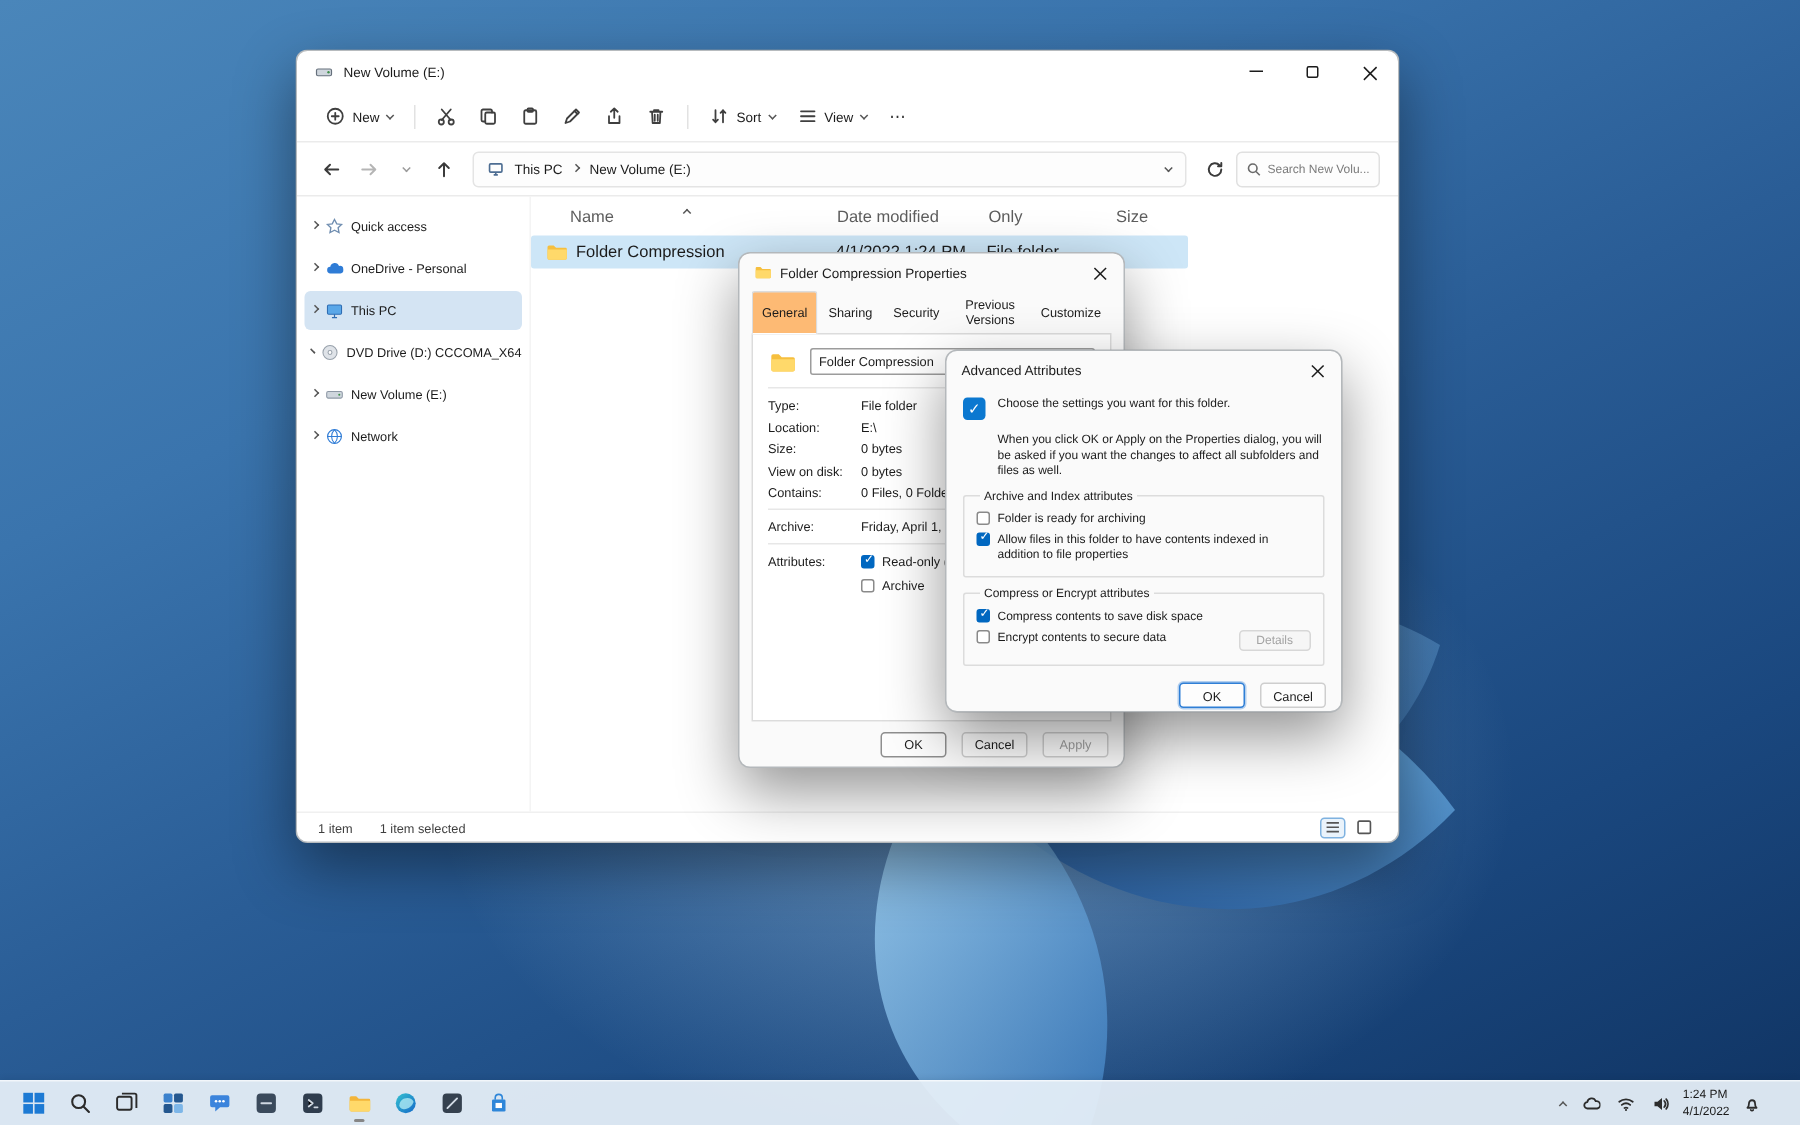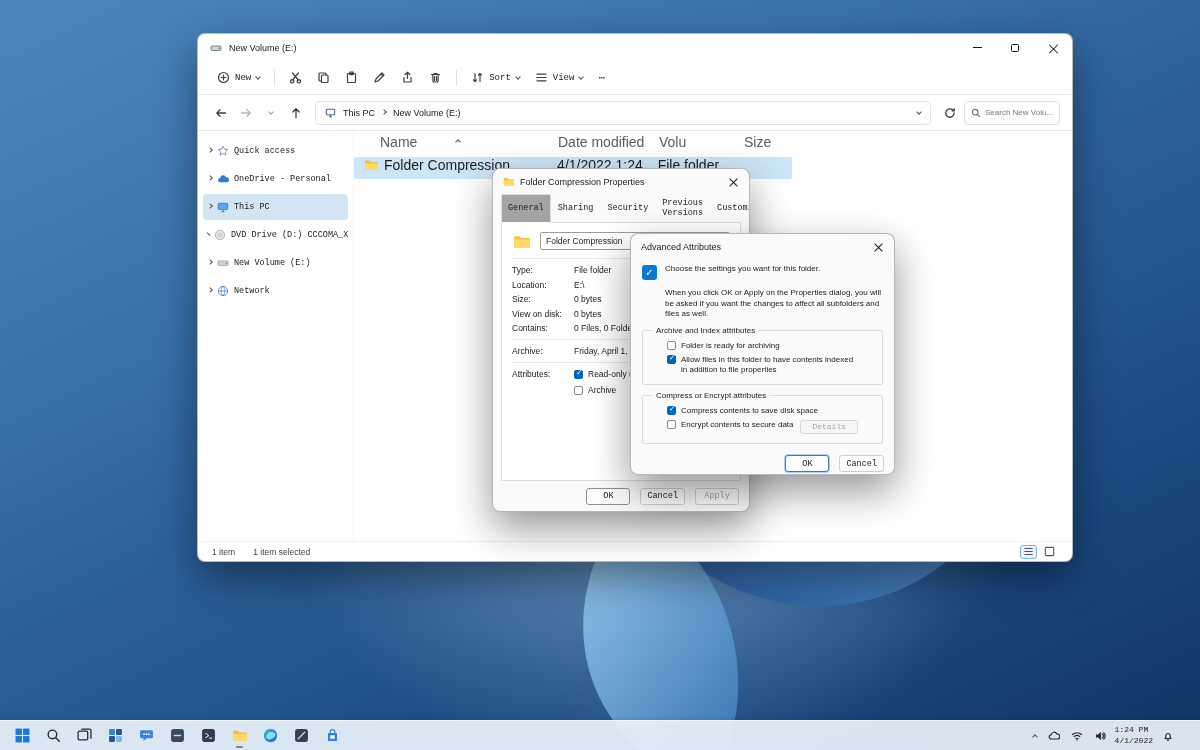--- a/index.html
+++ b/index.html
@@ -1,31 +1,31 @@
 <!DOCTYPE html>
 <html><head>
 <meta charset="utf-8">
 <style>
   *{margin:0;padding:0;box-sizing:border-box}
   html,body{background:#111}
   body{font-family:"Liberation Sans",sans-serif;-webkit-font-smoothing:antialiased}
-  button{font-family:Liberation Mono, monospace;background:none;border:none;cursor:pointer}
+  button{font-family:Liberation Sans, sans-serif;background:none;border:none;cursor:pointer}
   .desktop{position:relative;width:1200px;height:750px;overflow:hidden;
     background:linear-gradient(155deg,#4a86ba 0%,#3a74ad 28%,#2a5d96 52%,#1a477e 78%,#103463 100%)}
   .bloom{position:absolute;inset:0;width:100%;height:100%;pointer-events:none}
 
   
   .window{position:absolute;border-radius:8px;box-shadow:0 16px 40px rgba(0,0,0,.42);border:1px solid rgba(50,60,70,.35);overflow:hidden}
   .chev{display:inline-block;width:4px;height:4px;border-right:1px solid #555;border-bottom:1px solid #555;transform:rotate(45deg);margin-top:-2px}
   .chev.r{transform:rotate(-45deg)}
   .chev.u{transform:rotate(-135deg);margin-top:2px}
   .chev.lt{border-color:#9a9a9a}
 
   
-  .explorer{left:197px;top:33px;width:876px;height:529px;background:#fff;z-index:1;display:flex;flex-direction:column}
+  .explorer{left:197px;top:33px;width:736px;height:529px;background:#fff;z-index:1;display:flex;flex-direction:column}
   .ex-titlebar{height:27px;display:flex;align-items:center;gap:7px;padding-left:12px;flex:none}
   .ex-titlebar .t{font-size:9px;color:#1b1b1b}
   .caption{margin-left:auto;display:flex;height:100%}
   .caption button{width:38px;display:flex;align-items:center;justify-content:center}
   .g-min{width:9px;height:1px;background:#1b1b1b}
   .g-max{width:8px;height:8px;border:1px solid #1b1b1b;border-radius:1.5px}
   .g-close{position:relative;width:9px;height:9px}
   .g-close::before,.g-close::after{content:"";position:absolute;left:4px;top:0;width:1px;height:12px;background:#1b1b1b}
   .g-close::before{transform:rotate(45deg)}.g-close::after{transform:rotate(-45deg)}
 
@@ -47,21 +47,21 @@
   .searchbox svg{width:10px;height:10px;fill:none;stroke:#6b6b6b;stroke-width:1.3;flex:none}
   .searchbox input{border:none;outline:none;width:100%;font-size:8px;color:#5a5a5a;background:transparent;font-family:inherit}
   .searchbox input::placeholder{color:#7b7b7b}
 
   .ex-main{flex:1;display:flex;min-height:0}
   .ex-side{width:155px;padding:7px 5px;display:flex;flex-direction:column;gap:2px;flex:none}
   .sbi{display:flex;align-items:center;gap:5px;height:26px;padding:0 3px 0 5px;border-radius:4px;font-size:8.5px;color:#1b1b1b;white-space:nowrap;overflow:hidden;text-align:right}
   .sbi.sel{background:#d4e4f3}
   .sbi svg{width:12px;height:12px;flex:none}
   .ex-list{flex:1;position:relative;padding-top:3px;border-left:1px solid #f4f4f4}
-  .lrow{display:flex;align-items:flex-start;height:22px;font-size:14px}
+  .lrow{display:flex;align-items:center;height:22px;font-size:11px}
   .lhead{color:#5d5d5d;position:relative}
   .c1{width:204px;display:flex;align-items:center;gap:6px;padding-left:10px;overflow:hidden;white-space:nowrap}
   .lhead .c1{padding-left:26px}
   .c2{width:101px}.c3{width:85px}.c4{width:50px}
   .sortchev{position:absolute;left:102px;top:4px}
   .frow{width:438px;background:#cde6f7;border-radius:2px;color:#1b1b1b;margin-top:1px}
   .ficon{width:14px;height:14px;flex:none}
 
   .ex-status{height:20px;border-top:1px solid #f0f0f0;display:flex;align-items:center;gap:18px;padding:0 14px;font-size:8.5px;color:#3f3f3f;flex:none}
   .viewtoggles{margin-left:auto;display:flex;gap:4px;align-items:center}
@@ -73,21 +73,21 @@
   .dlg-title{height:25px;display:flex;align-items:center;gap:6px;padding:0 0 0 10px;font-size:9px;color:#1b1b1b;flex:none}
   .dlg-close{margin-left:auto;width:32px;height:100%;display:flex;align-items:center;justify-content:center}
   .dlg-close .g-close::before,.dlg-close .g-close::after{height:11px}
   .cb{width:9px;height:9px;border:1px solid #8a8a8a;border-radius:2px;background:#fff;flex:none;position:relative;margin-top:0.5px}
   .cb.on{background:#0067c0;border-color:#0067c0}
   .cb.on::after{content:"✓";position:absolute;left:1px;top:-2px;color:#fff;font-size:8px;line-height:1}
 
   .props{left:492px;top:168px;width:258px;height:344px;background:#fafafa;z-index:3;display:flex;flex-direction:column;font-size:8.5px;color:#1b1b1b}
   .p-tabs{display:flex;padding:0 8px;flex:none;position:relative;z-index:2}
   .p-tab{font-size:8.5px;padding:3px 6px 4px;color:#1b1b1b;border:1px solid transparent;margin-bottom:-1px}
-  .p-tab.act{background:#a3a3a3;border-color:#dcdcdc;border-bottom-color:#fff;border-radius:2px 2px 0 0}
+  .p-tab.act{background:#fdba74;border-color:#dcdcdc;border-bottom-color:#fff;border-radius:2px 2px 0 0}
   .p-page{flex:1;margin:0 8px;border:1px solid #dcdcdc;background:#fff;padding:9px 10px 4px}
   .p-namerow{display:flex;align-items:center;gap:9px;margin-bottom:8px}
   .p-namerow svg{width:19px;height:17px;flex:none}
   .p-namerow input{flex:1;height:18px;border:1px solid #9c9c9c;border-radius:2px;font-size:8.5px;padding:0 5px;font-family:inherit;color:#1b1b1b;background:#fff}
   .p-hr{border-top:1px solid #e7e7e7;margin:6px 0}
   .p-frow{display:flex;margin:4.5px 0}
   .fl{width:62px;flex:none}
   .attrops{flex:1;display:flex;flex-direction:column;gap:6px}
   .opt{display:flex;align-items:center;gap:5px}
   .p-foot{height:30px;display:flex;align-items:center;justify-content:flex-end;gap:10px;padding:0 10px;flex:none}
@@ -97,21 +97,21 @@
 
   .adv{left:630px;top:233px;width:265px;height:242px;background:#fafafa;z-index:4;display:flex;flex-direction:column;font-size:8px;color:#1b1b1b}
   .a-body{flex:1;padding:5px 11px 0}
   .a-intro{display:flex;gap:8px;margin-bottom:3px}
   .a-ico{width:15px;height:15px;background:#0b78d0;border-radius:3px;color:#fff;display:flex;align-items:center;justify-content:center;font-size:10px;flex:none;margin-top:1px}
   .a-ico::before{content:"✓"}
   .a-intro p{line-height:1.3}
   .a-intro p + p{margin-top:14px}
   .a-fs{border:1px solid #dcdcdc;border-radius:2px;padding:2px 8px 5px;margin:6px 0}
   .a-fs legend{font-size:8px;padding:0 3px;margin-left:2px}
-  .a-opt{display:flex;gap:5px;margin:4px 16px;align-items:flex-start;line-height:1.25}
+  .a-opt{display:flex;gap:5px;margin:4px 0;align-items:flex-start;line-height:1.25}
   .detbtn{margin-left:auto;font-size:8px;padding:1.5px 11px;color:#a3a3a3;border:1px solid #d7d7d7;border-radius:3px;background:#f6f6f6;flex:none}
   .a-foot{height:28px;display:flex;align-items:center;justify-content:flex-end;gap:10px;padding:0 10px;flex:none}
   .pbtn.acc{border-color:#2f7fd6;box-shadow:0 0 0 1px rgba(47,127,214,.35)}
 
   
   .taskbar{position:absolute;left:0;right:0;bottom:0;height:30px;background:rgba(229,239,248,.94);border-top:1px solid rgba(255,255,255,.65);display:flex;align-items:center;padding:0 4px;z-index:10;box-shadow:0 -1px 4px rgba(10,30,60,.12)}
   .tk-left{display:flex;align-items:center;gap:6px;padding-left:6px}
   .tkbtn{width:25px;height:25px;border-radius:4px;display:flex;align-items:center;justify-content:center;position:relative}
   .tkbtn svg{width:15px;height:15px}
   .tkbtn.active::after{content:"";position:absolute;bottom:0;left:9px;width:7px;height:2px;border-radius:2px;background:#868686}
@@ -328,21 +328,21 @@
             </svg>
           <span>Network</span>
         </button>
       </aside>
 
       <div class="ex-list">
         <div class="lrow lhead">
           <span class="sortchev chev u"></span>
           <span class="c1">Name</span>
           <span class="c2">Date modified</span>
-          <span class="c3">Volu</span>
+          <span class="c3">Only</span>
           <span class="c4">Size</span>
         </div>
         <div class="lrow frow">
           <span class="c1">
             <svg class="ficon" viewBox="0 0 14 14">
                 <path d="M1 3.6a1 1 0 011-1h3.1l1.6 1.6H13a.9.9 0 01.9.9V11a1.1 1.1 0 01-1.1 1.1H2.1A1.1 1.1 0 011 11z" fill="#f6bf3e"></path>
                 <path d="M1 5.4h12.9V11a1.1 1.1 0 01-1.1 1.1H2.1A1.1 1.1 0 011 11z" fill="#ffd96a"></path>
               </svg>
             <span>Folder Compression</span>
           </span>

